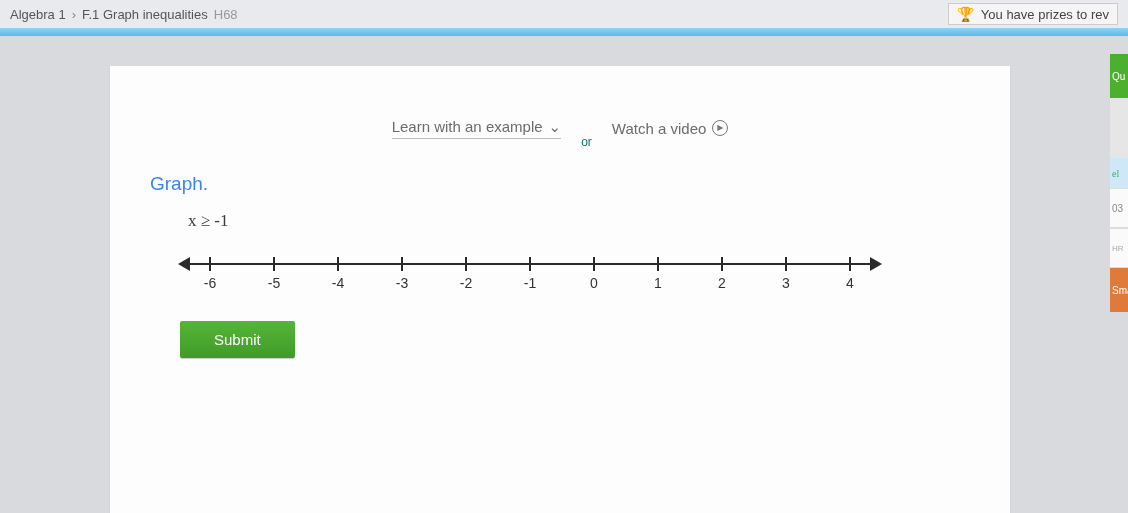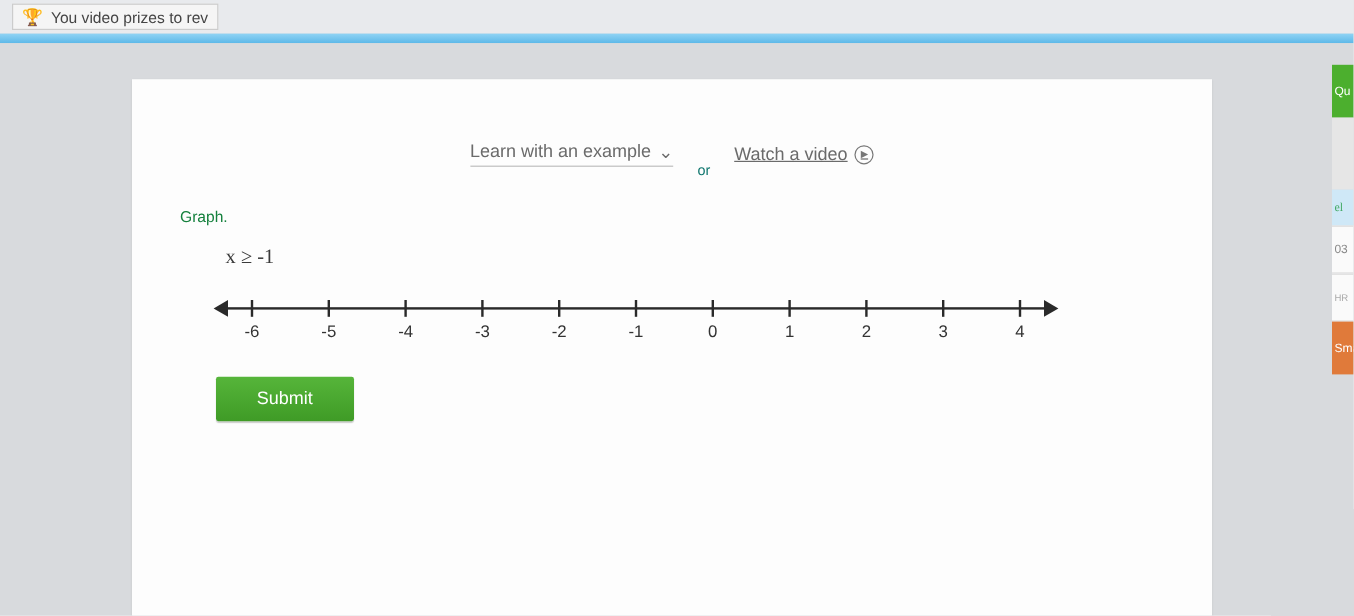--- a/index.html
+++ b/index.html
@@ -76,38 +76,37 @@
       padding-bottom: 2px;
       display: inline-flex;
       align-items: center;
       gap: 6px;
       cursor: pointer;
     }
     .help-or { font-size: 12px; color: #0f766e; margin-top: 28px; }
     .help-video {
       color: #6b6b6b;
       display: inline-flex;
-      align-items: flex-end;
+      align-items: flex-start;
       gap: 6px;
       cursor: pointer;
-      text-decoration: underline;
     }
     .play-circ {
       display: inline-flex;
       width: 16px; height: 16px;
       border: 1px solid #777;
       border-radius: 50%;
       align-items: center;
       justify-content: center;
       font-size: 8px;
       color: #777;
     }
     .prompt-title {
-      font-size: 13px;
-      color: #15803d;
+      font-size: 19px;
+      color: #3b82f6;
       margin: 10px 0 16px 10px;
     }
     .inequality {
       font-family: Liberation Serif, serif;
       font-size: 17px;
       color: #3a3a3a;
       margin: 0 0 18px 48px;
     }
     .instructions {
       font-style: italic;
@@ -193,23 +192,29 @@
     .sliver-green { background: #4caf2e; height: 44px; }
     .sliver-gray { background: #e6e6e6; height: 60px; }
     .sliver-blue1 { background: #cfe8f7; height: 30px; color:#4a6;font-family:Liberation Serif, serif; }
     .sliver-white { background: #fafafa; height: 40px; color:#888; border-top:1px solid #ddd; border-bottom:1px solid #ddd;}
     .sliver-orange { background: #e07a3a; height: 44px; }
   </style>
 </head>
 <body>
 
 <div class="topbar">
+  <div class="topbar-left">
+    <span class="subject">Algebra 1</span>
+    <span class="chev">›</span>
+    <span class="topic">F.1 Graph inequalities</span>
+    <span class="code">H68</span>
+  </div>
   <div class="prize-notice">
     <span class="prize-icon">🏆</span>
-    <span>You video prizes to rev</span>
+    <span>You have prizes to rev</span>
   </div>
 </div>
 <div class="bluebar"></div>
 
 <div class="stage">
 
   <div class="card">
 
     <div class="help-row">
       <span class="help-link">

